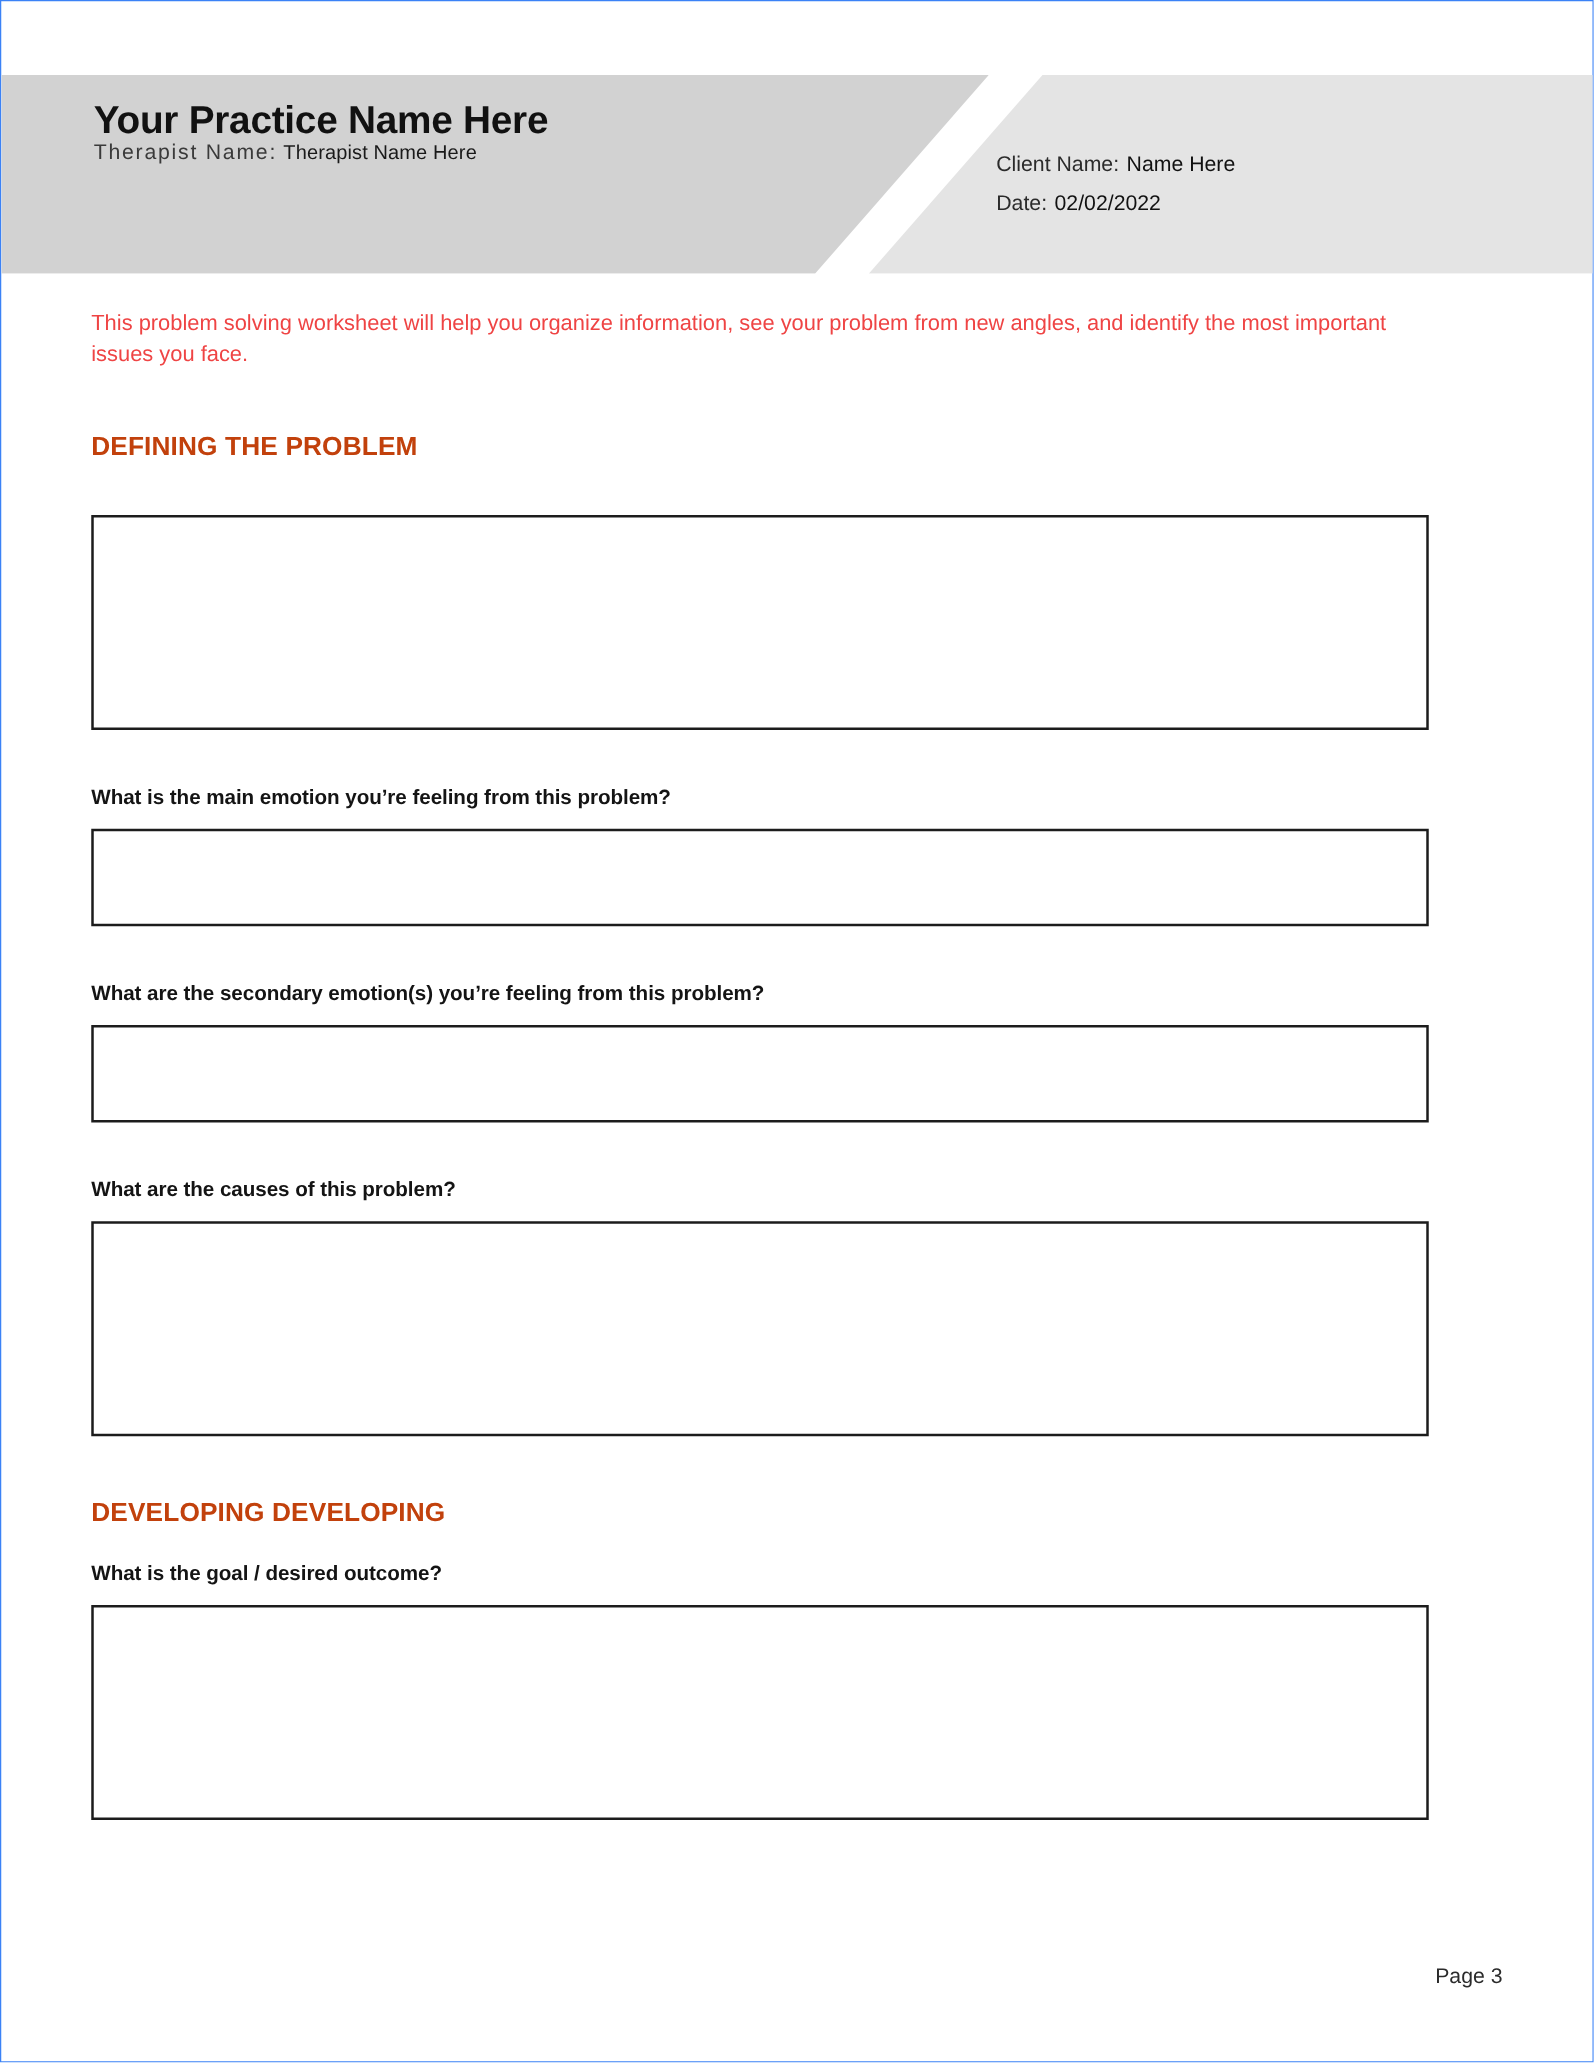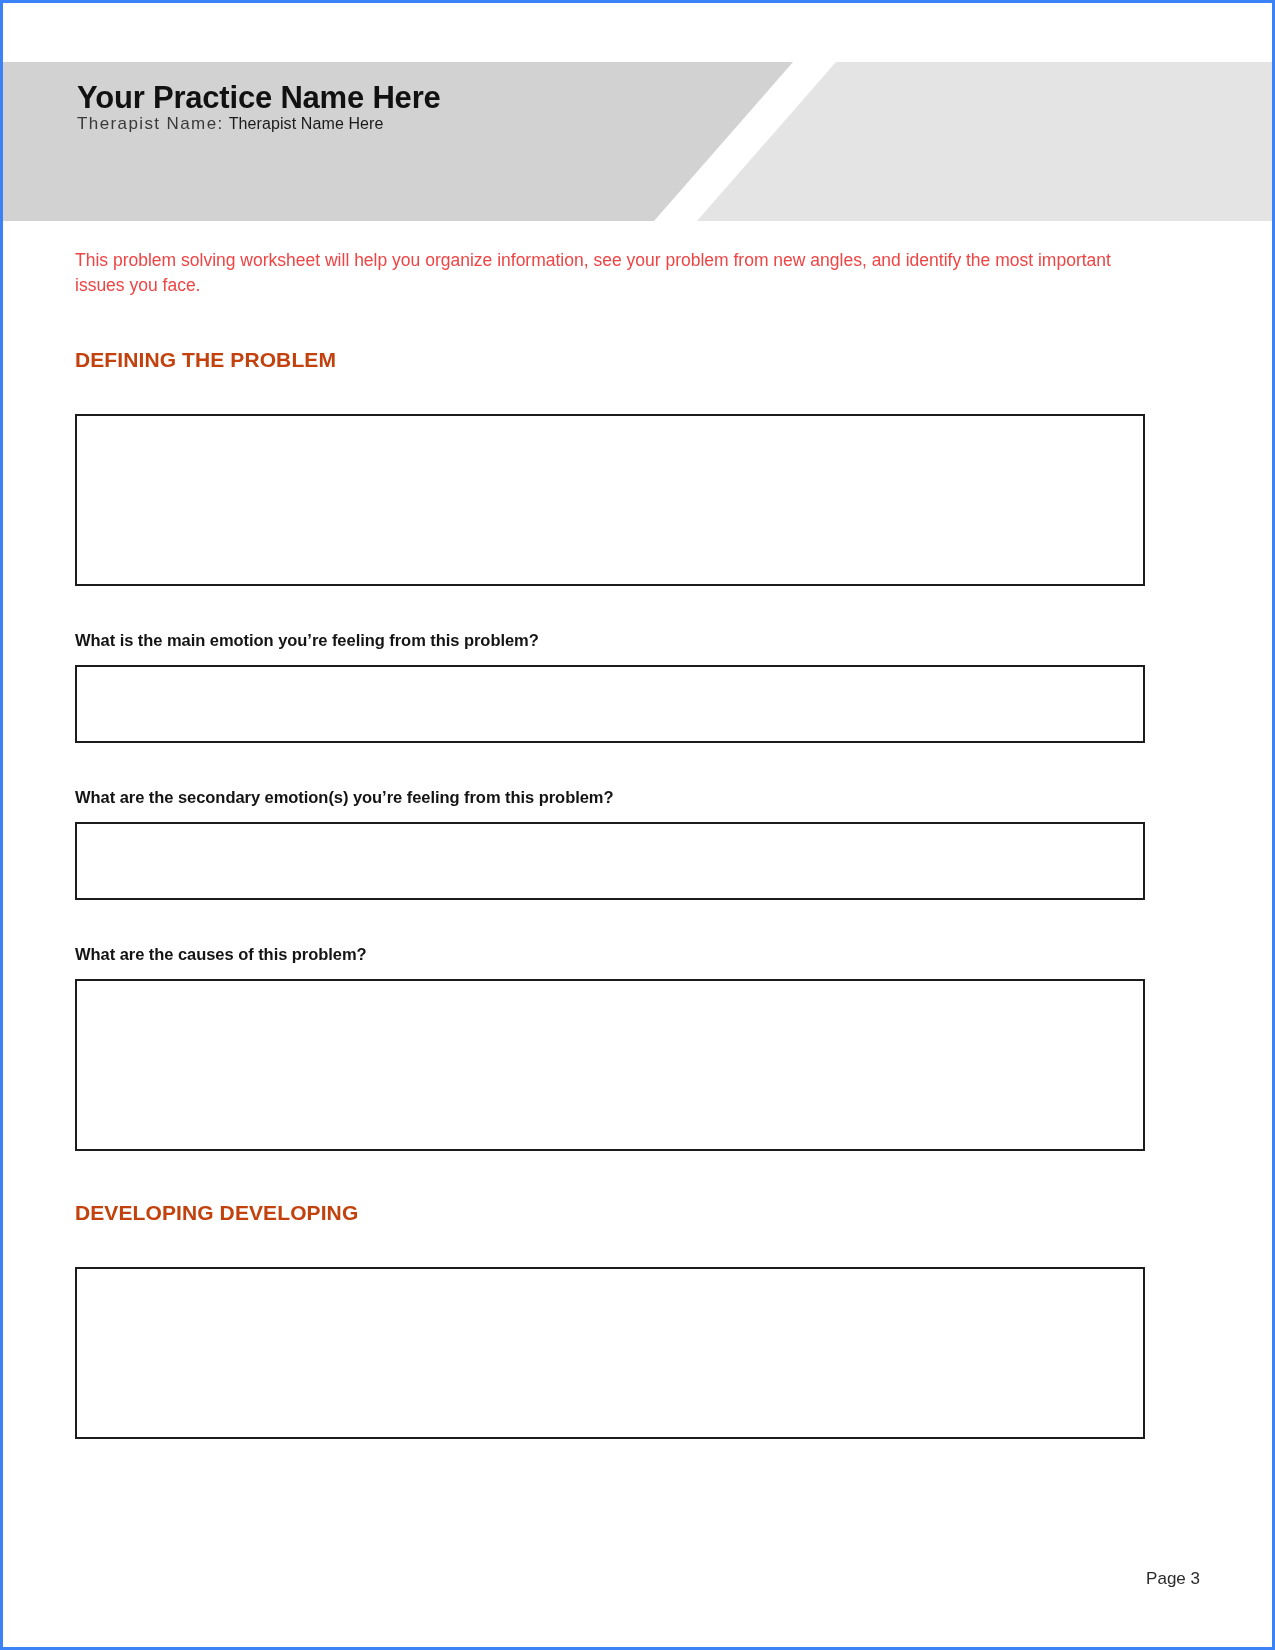--- a/index.html
+++ b/index.html
@@ -11,21 +11,21 @@
     font-family: "Liberation Sans", sans-serif;
     -webkit-font-smoothing: antialiased;
   }
 
   .page {
     position: relative;
     width: 1275px;
     height: 1650px;
     background: #ffffff;
     box-sizing: border-box;
-    border: 3px solid #3b82f6;
+    border: 1px solid #3b82f6;
     overflow: hidden;
   }
 
   
   .header {
     position: absolute;
     left: 0;
     top: 59px;
     width: 1275px;
     height: 159px;
@@ -184,20 +184,28 @@
     <div class="header-shape-left"></div>
     <div class="header-shape-right"></div>
 
     <div class="header-left-text">
       <div class="practice-name">Your Practice Name Here</div>
       <div class="therapist-line">
         <span class="therapist-label">Therapist Name:</span><span class="therapist-value">Therapist Name Here</span>
       </div>
     </div>
 
+    <div class="header-right-text">
+      <div class="client-line">
+        <span class="field-label">Client Name:</span><span class="field-value">Name Here</span>
+      </div>
+      <div class="date-line">
+        <span class="field-label">Date:</span><span class="field-value">02/02/2022</span>
+      </div>
+    </div>
   </div>
 
   <div class="content">
 
     <p class="intro">This problem solving worksheet will help you organize information, see your problem from new angles, and identify the most important issues you face.</p>
 
     <div class="sp-intro-to-h1"></div>
 
     <div class="section-heading">DEFINING THE PROBLEM</div>
 
@@ -223,20 +231,21 @@
     <div class="question-label">What are the causes of this problem?</div>
     <div class="sp-q-to-box"></div>
     <div class="answer-box tall"></div>
 
     <div class="sp-box-to-h2"></div>
 
     <div class="section-heading">DEVELOPING DEVELOPING</div>
 
     <div class="sp-h2-to-q"></div>
 
+    <div class="question-label">What is the goal / desired outcome?</div>
     <div class="sp-q-to-box"></div>
     <div class="answer-box tall"></div>
 
   </div>
 
   <div class="footer">Page 3</div>
 
 </div>
 
 </body></html>

